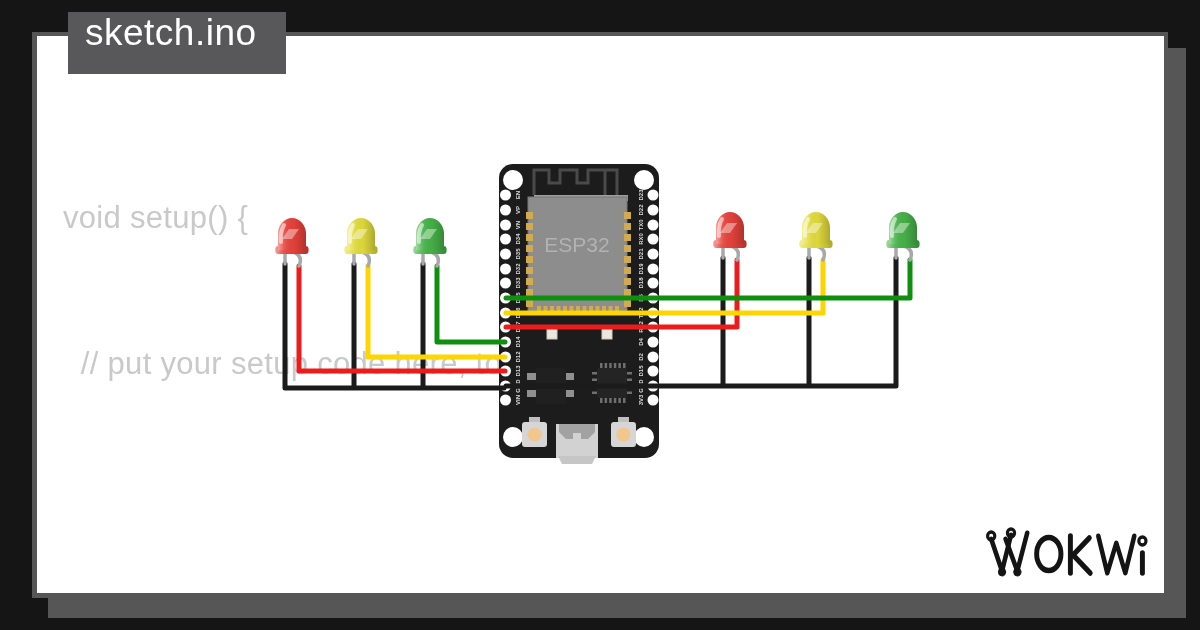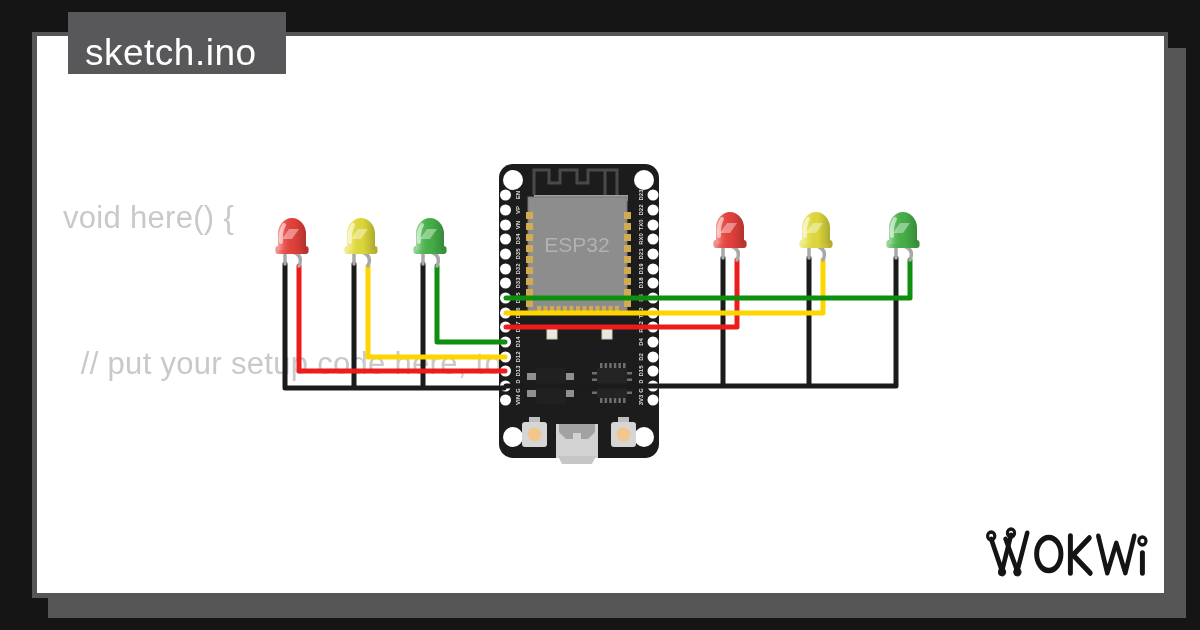--- a/index.html
+++ b/index.html
@@ -1,20 +1,20 @@
 <!DOCTYPE html>
 <html style="--outer-bg: #151515; --frame-shadow: #565656; --card-bg: #ffffff; --title-bg: #58585a; --code-text: #c9c9c9; --wire-red: #ec1c1c; --wire-yellow: #ffd500; --wire-green: #0f8f0f; --wire-black: #1b1b1b; --led-red: #e8423c; --led-yellow: #e3dd3d; --led-green: #47b349;"><head>
 <meta charset="utf-8">
 <style>
   html,body{margin:0;padding:0;background:#000;}
   .stage{position:relative;width:1200px;height:630px;background:var(--outer-bg,#151515);overflow:hidden;font-family:"Liberation Sans",sans-serif;}
   .shadow-a{position:absolute;left:32px;top:32px;width:1136px;height:566px;background:var(--frame-shadow,#565656);}
   .shadow-b{position:absolute;left:48px;top:48px;width:1138px;height:570px;background:var(--frame-shadow,#565656);}
   .card{position:absolute;left:37px;top:36px;width:1127px;height:557px;background:var(--card-bg,#ffffff);}
-  .title-box{position:absolute;left:68px;top:12px;width:218px;height:62px;background:var(--title-bg,#58585a);z-index:6;display:flex;align-items:flex-end;}
+  .title-box{position:absolute;left:68px;top:12px;width:218px;height:62px;background:var(--title-bg,#58585a);z-index:6;display:flex;align-items:flex-start;}
   .title-box span{color:#ffffff;font-size:37px;padding-left:17px;letter-spacing:.5px;}
   .code{position:absolute;left:63px;top:97px;z-index:2;color:var(--code-text,#c9c9c9);font-size:31px;line-height:48.5px;white-space:pre;letter-spacing:.3px;}
   .circuit{position:absolute;left:0;top:0;z-index:3;}
   .wire{fill:none;stroke-width:5;stroke-linecap:round;stroke-linejoin:round;}
   .wire.black{stroke:var(--wire-black,#1b1b1b);}
   .wire.red{stroke:var(--wire-red,#ec1c1c);}
   .wire.yellow{stroke:var(--wire-yellow,#ffd500);}
   .wire.green{stroke:var(--wire-green,#0f8f0f);}
   .led-red{fill:var(--led-red,#e8423c);}
   .led-yellow{fill:var(--led-yellow,#e3dd3d);}
@@ -29,21 +29,21 @@
 <div class="stage">
   <div class="shadow-a"></div>
   <div class="shadow-b"></div>
   <div class="card"></div>
 
   <div class="title-box">
     <span>sketch.ino</span>
   </div>
 
   <div class="code">
-    <div>void here() {</div>
+    <div>void setup() {</div>
     <div>  // put your setup code here, to run once:</div>
     
     
     
     
     
     
     
   </div>
 

